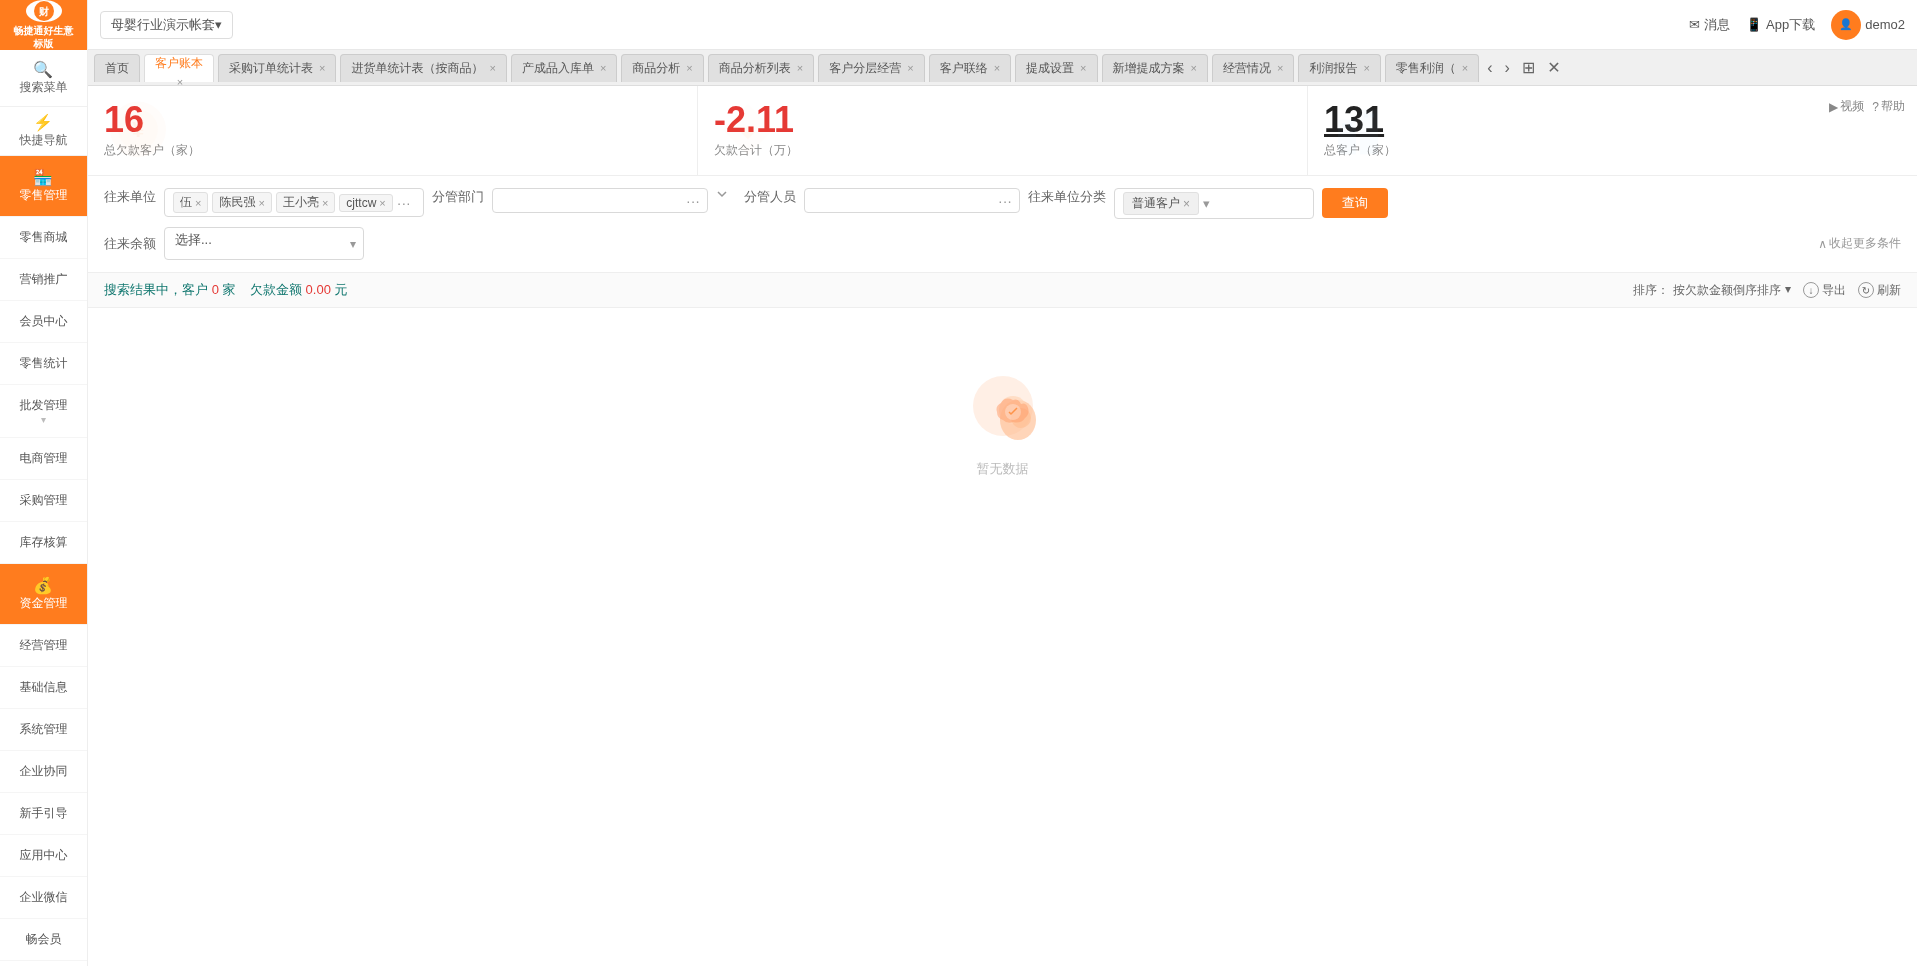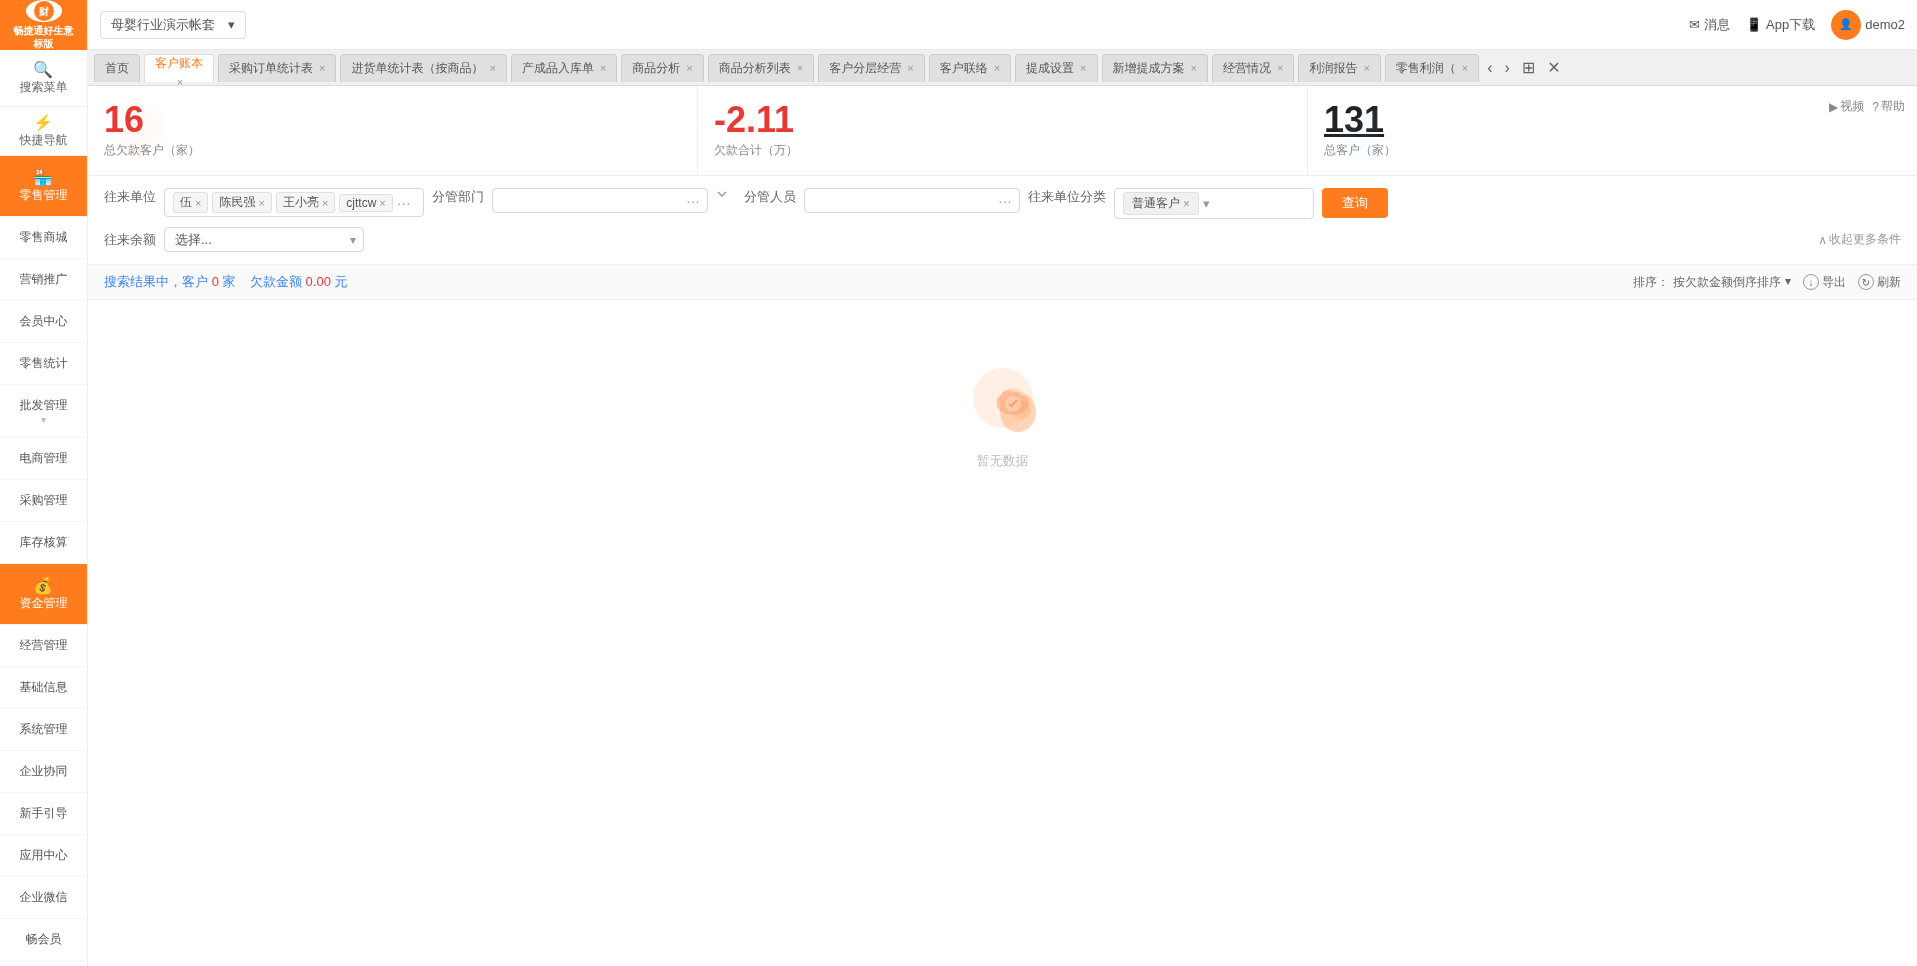--- a/index.html
+++ b/index.html
@@ -17,21 +17,21 @@
     .sidebar-menu-item { padding: 12px 8px; text-align: center; color: #555; font-size: 12px; cursor: pointer; border-bottom: 1px solid #f5f5f5; transition: background 0.2s; }
     .sidebar-menu-item.active { background: #ff7c1e; color: #fff; }
     .sidebar-menu-item.has-sub { position: relative; }
 
     
     .main { flex: 1; display: flex; flex-direction: column; overflow: hidden; }
 
     
     .header { height: 50px; background: #fff; border-bottom: 1px solid #e8e8e8; display: flex; align-items: center; justify-content: space-between; padding: 0 12px; flex-shrink: 0; }
     .header-left { display: flex; align-items: center; gap: 8px; }
-    .header-dropdown { display: flex; align-items: center; gap: 13px; font-size: 13px; color: #555; cursor: pointer; border: 1px solid #ddd; border-radius: 4px; padding: 4px 10px; }
+    .header-dropdown { display: flex; align-items: center; gap: 0; font-size: 13px; color: #555; cursor: pointer; border: 1px solid #ddd; border-radius: 4px; padding: 4px 10px; }
     .header-right { display: flex; align-items: center; gap: 16px; color: #555; font-size: 13px; }
     .header-right-item { display: flex; align-items: center; gap: 4px; cursor: pointer; }
     .avatar { width: 30px; height: 30px; background: #ff7c1e; border-radius: 50%; display: flex; align-items: center; justify-content: center; color: #fff; font-size: 11px; }
 
     
     .tabs-bar { background: #f0f0f0; border-bottom: 1px solid #ddd; display: flex; align-items: center; height: 36px; padding: 0 4px; flex-shrink: 0; overflow: hidden; }
     .tab { display: flex; align-items: center; height: 28px; padding: 0 10px; margin: 0 2px; border-radius: 4px 4px 0 0; font-size: 12px; cursor: pointer; white-space: nowrap; gap: 4px; background: #e0e0e0; color: #555; border: 1px solid #ccc; border-bottom: none; }
     .tab.active { background: #fff; color: #ff7c1e; border-color: #ddd; flex-direction: column; }
     .tab-close { font-size: 11px; color: #999; cursor: pointer; margin-left: 2px; }
     .tabs-nav-btn { padding: 0 6px; color: #666; cursor: pointer; font-size: 16px; flex-shrink: 0; }
@@ -52,36 +52,36 @@
     .stat-help-btn { font-size: 12px; color: #888; cursor: pointer; display: flex; align-items: center; gap: 2px; }
 
     
     .filter-area { background: #fff; padding: 12px 16px; border-bottom: 1px solid #eee; }
     .filter-row { display: flex; align-items: flex-start; flex-wrap: wrap; gap: 8px; margin-bottom: 8px; }
     .filter-label { color: #666; font-size: 13px; white-space: nowrap; }
     .filter-tag-group { display: flex; align-items: center; flex-wrap: wrap; gap: 4px; border: 1px solid #d9d9d9; border-radius: 4px; padding: 3px 8px; min-width: 260px; background: #fff; }
     .filter-tag { background: #f5f5f5; border: 1px solid #e0e0e0; border-radius: 3px; padding: 1px 6px; font-size: 12px; color: #555; display: flex; align-items: center; gap: 3px; }
     .filter-tag-close { color: #999; cursor: pointer; font-size: 11px; }
     .filter-more { color: #999; cursor: pointer; font-size: 14px; }
-    .filter-select { border: 1px solid #d9d9d9; border-radius: 4px; padding: 4px 28px 4px 10px; font-size: 13px; color: #555; background: #fff; min-width: 200px; appearance: none; position: relative; cursor: pointer; }
+    .filter-select { border: 1px solid #d9d9d9; border-radius: 4px; padding: 4px 28px 12px 10px; font-size: 13px; color: #555; background: #fff; min-width: 200px; appearance: none; position: relative; cursor: pointer; }
     .select-wrapper { position: relative; display: inline-flex; align-items: center; }
     .select-wrapper::after { content: "▾"; position: absolute; right: 8px; color: #999; pointer-events: none; font-size: 12px; }
     .filter-input-wrapper { position: relative; display: inline-flex; align-items: center; min-width: 200px; }
     .filter-input { border: 1px solid #d9d9d9; border-radius: 4px; padding: 4px 28px 4px 10px; font-size: 13px; color: #555; width: 100%; background: #fff; }
     .filter-input-icon { position: absolute; right: 8px; color: #999; font-size: 14px; }
     .classify-tag { background: #f0f0f0; border: 1px solid #e0e0e0; border-radius: 3px; padding: 2px 8px; font-size: 12px; color: #555; display: flex; align-items: center; gap: 3px; }
     .classify-select-wrapper { display: flex; align-items: center; gap: 4px; border: 1px solid #d9d9d9; border-radius: 4px; padding: 3px 8px; min-width: 200px; }
     .btn-query { background: #ff7c1e; color: #fff; border: none; border-radius: 4px; padding: 6px 20px; font-size: 13px; cursor: pointer; white-space: nowrap; }
     .collapse-btn { color: #999; font-size: 12px; cursor: pointer; display: flex; align-items: center; gap: 2px; }
     .filter-row-2 { display: flex; align-items: center; gap: 8px; }
 
     
     .results-bar { display: flex; align-items: center; justify-content: space-between; padding: 8px 16px; background: #fafafa; border-bottom: 1px solid #eee; }
     .results-text { font-size: 13px; color: #555; }
-    .results-text span { color: #3b82f6; }
+    .results-text span { color: #0f766e; }
     .results-actions { display: flex; align-items: center; gap: 12px; font-size: 12px; color: #666; }
     .results-sort { display: flex; align-items: flex-start; gap: 4px; cursor: pointer; }
     .results-action-btn { display: flex; align-items: center; gap: 3px; cursor: pointer; color: #666; }
     .results-action-btn .icon-circle { width: 16px; height: 16px; border: 1px solid #999; border-radius: 50%; display: flex; align-items: center; justify-content: center; font-size: 10px; }
 
     
     .data-table { width: 100%; border-collapse: collapse; }
     .data-table th { padding: 10px 16px; text-align: left; color: #666; font-weight: 500; font-size: 13px; border-bottom: 1px solid #eee; background: #fff; }
 
     

